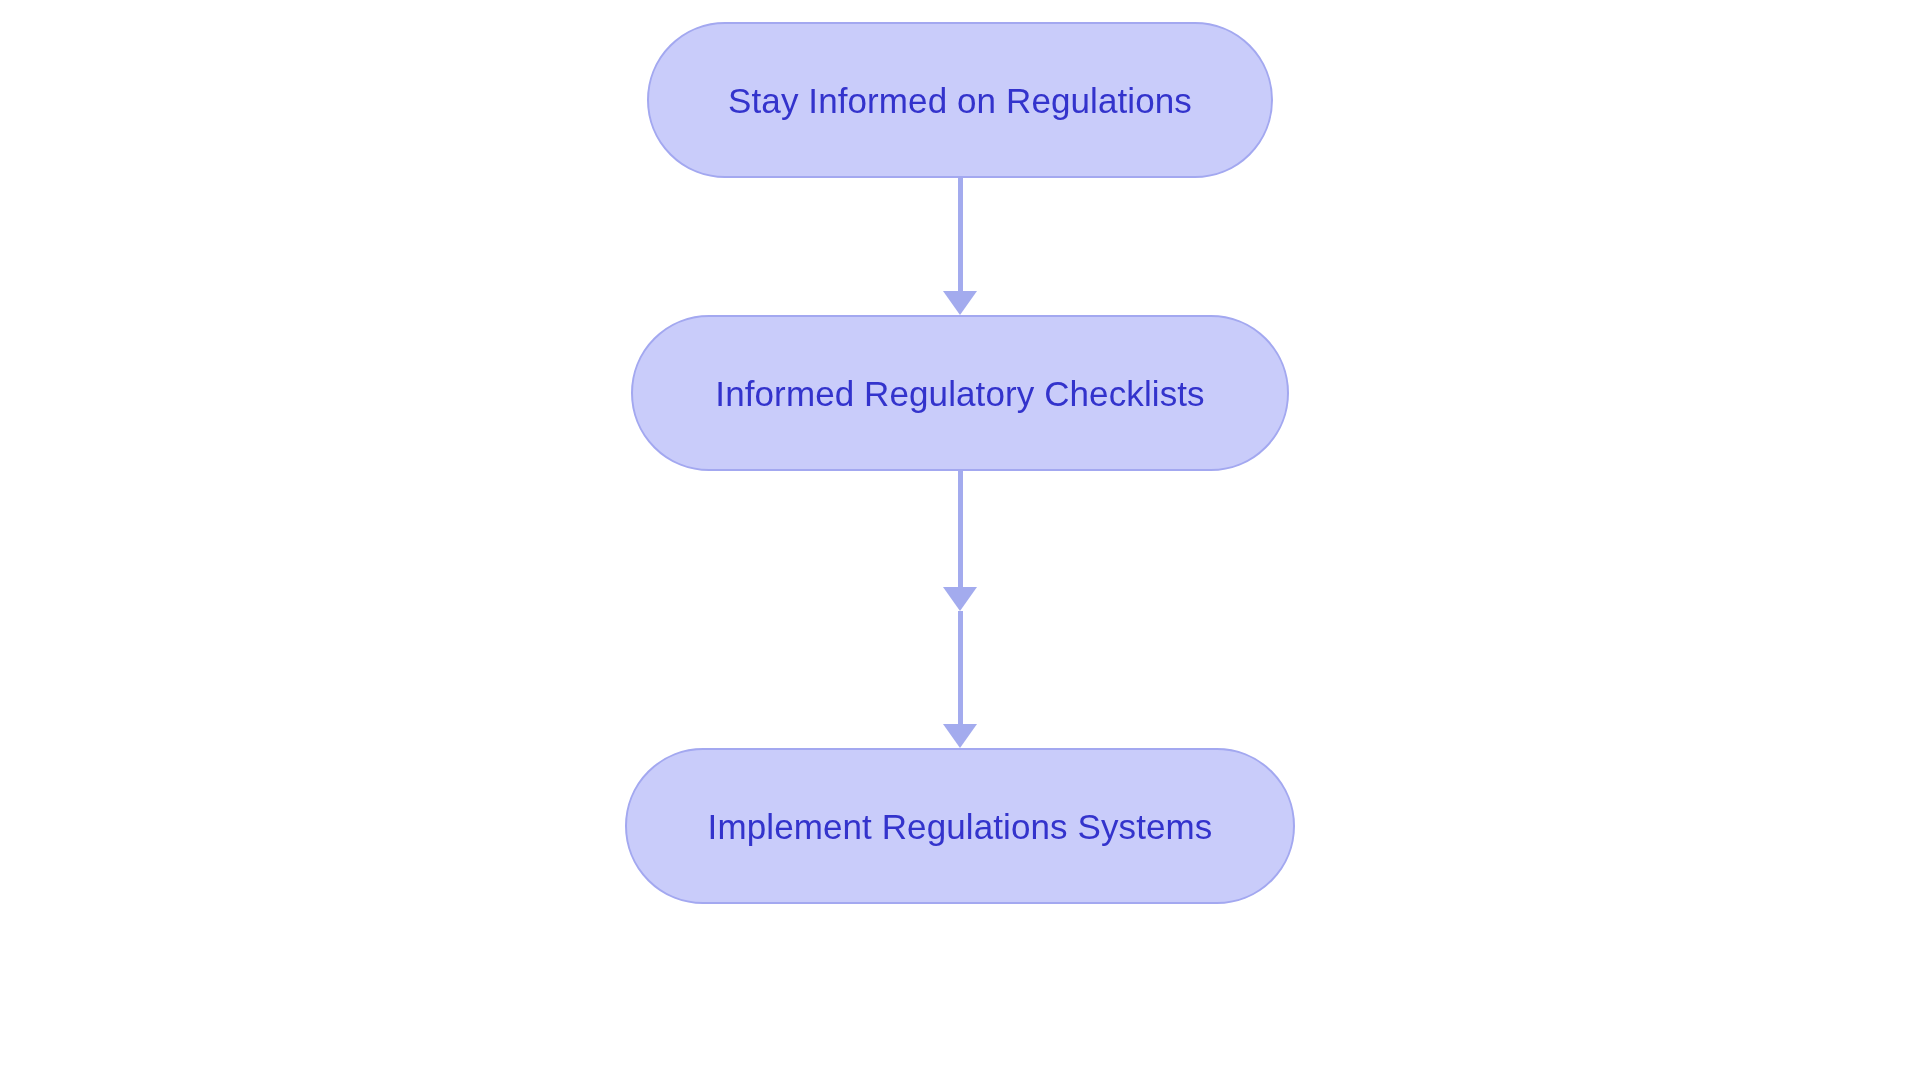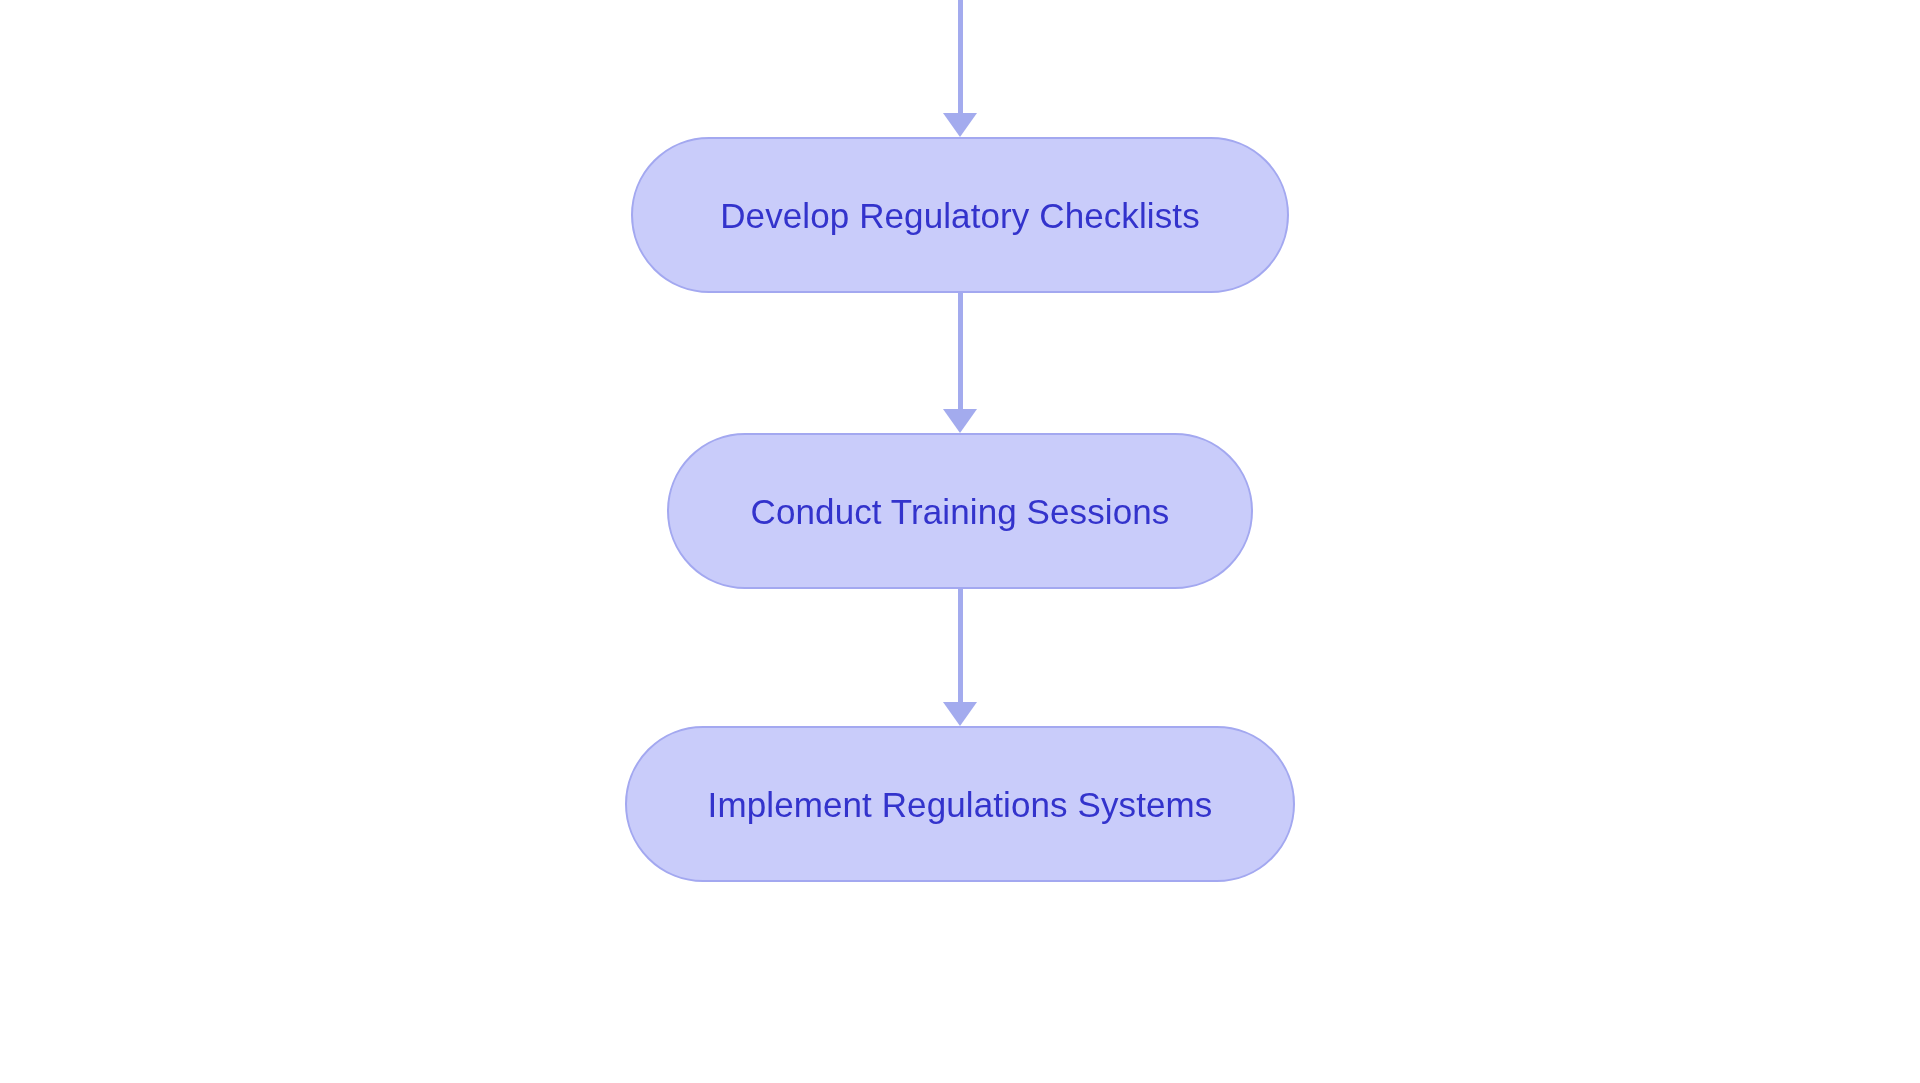--- a/index.html
+++ b/index.html
@@ -78,38 +78,38 @@
   .flow-arrow-1 { height: 137px; }
   .flow-arrow-2 { height: 140px; }
   .flow-arrow-3 { height: 137px; }
 </style>
 </head>
 <body>
 
 <div id="flowchart-canvas">
   <div class="flow-column">
 
+    <div class="flow-node flow-node-1">
+      <span class="flow-node-label">Stay Informed on Regulations</span>
+    </div>
 
     <div class="flow-arrow flow-arrow-1">
       <div class="flow-arrow-stem"></div>
       <div class="flow-arrow-head"></div>
     </div>
 
     <div class="flow-node flow-node-2">
-      <span class="flow-node-label">Develop Regulatory Checklists</span>
+      <span class="flow-node-label">Informed Regulatory Checklists</span>
     </div>
 
     <div class="flow-arrow flow-arrow-2">
       <div class="flow-arrow-stem"></div>
       <div class="flow-arrow-head"></div>
     </div>
 
-    <div class="flow-node flow-node-3">
-      <span class="flow-node-label">Conduct Training Sessions</span>
-    </div>
 
     <div class="flow-arrow flow-arrow-3">
       <div class="flow-arrow-stem"></div>
       <div class="flow-arrow-head"></div>
     </div>
 
     <div class="flow-node flow-node-4">
       <span class="flow-node-label">Implement Regulations Systems</span>
     </div>
 

